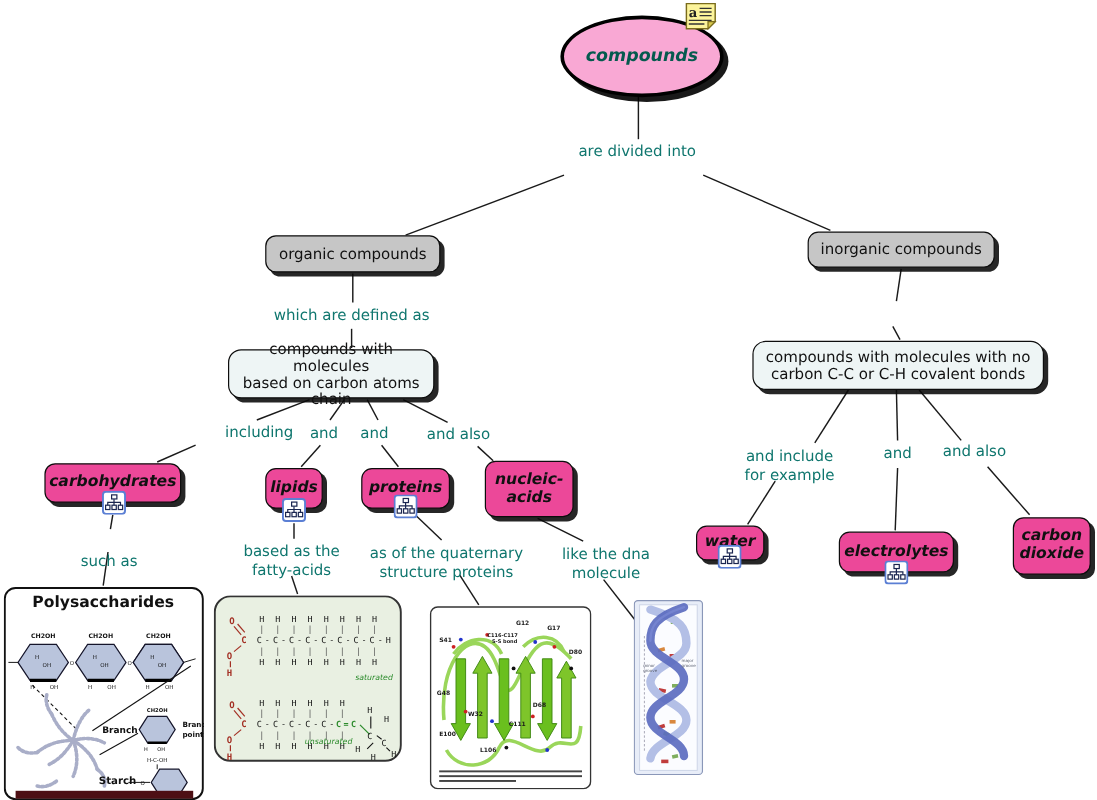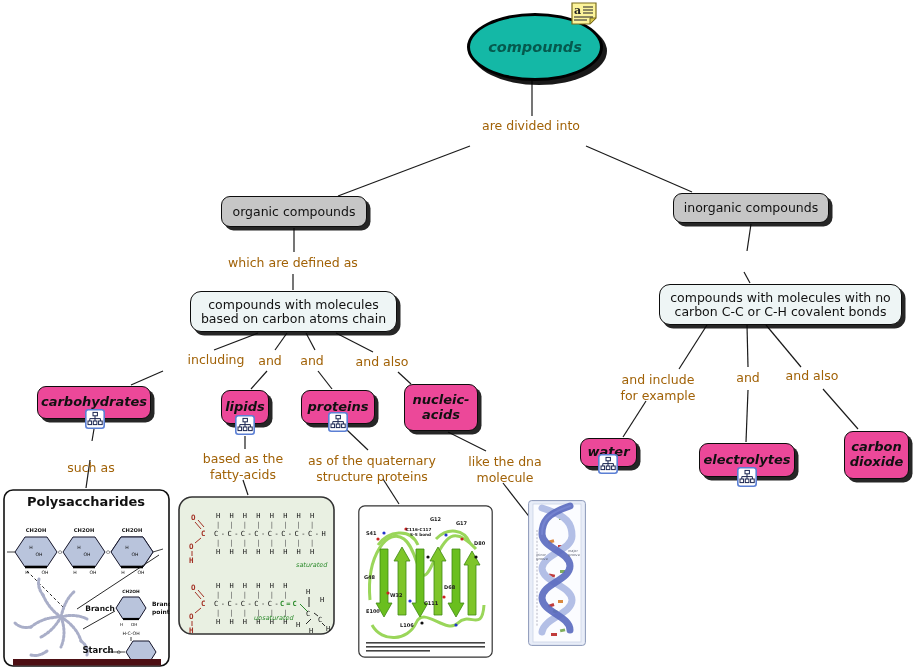--- a/index.html
+++ b/index.html
@@ -1,30 +1,30 @@
 <!DOCTYPE html>
 <html><head>
 <meta charset="utf-8">
 <style>
   html,body{margin:0;padding:0;background:#fff;}
   #stage{position:relative;width:914px;height:667px;background:#ffffff;overflow:hidden;
          font-family:"DejaVu Sans","Liberation Sans",sans-serif;color:#111;}
   #wires{position:absolute;left:0;top:0;z-index:0;}
-  .lbl{position:absolute;transform:translateX(-50%);z-index:2;font-size:12.5px;color:#a16207;
+  .lbl{position:absolute;transform:translateX(-50%);z-index:2;font-size:12.5px;color:#0f766e;
        white-space:pre-line;text-align:center;line-height:1.25;}
   .node{position:absolute;z-index:3;box-sizing:border-box;display:flex;align-items:center;justify-content:center;
         border:1.6px solid #0d0d0d;background:#ec4899;border-radius:9px;
         box-shadow:3.5px 3.5px 0 rgba(8,8,8,0.88);font-size:12.5px;text-align:center;
         white-space:pre-line;line-height:1.12;padding:2px 4px;}
   .node.gray{background:#c6c6c6;}
   .node.defbox{background:#eef5f5;border-radius:11px;}
   .node.concept{font-weight:bold;font-style:italic;font-size:13px;}
   .ellipse{position:absolute;z-index:3;display:flex;align-items:center;justify-content:center;
         left:467px;top:13px;width:130px;height:62px;border-radius:50%;
-        border:3px solid #000;background:#14b8a6;box-shadow:4px 4px 0 rgba(0,0,0,0.9);
+        border:3px solid #000;background:#f9a8d4;box-shadow:4px 4px 0 rgba(0,0,0,0.9);
         font-weight:bold;font-style:italic;font-size:14.5px;color:#055a4e;}
   .mapicon{position:absolute;z-index:4;width:20px;height:20px;}
   .imgbox{position:absolute;z-index:3;}
 </style>
 </head>
 <body>
 
 <div id="stage">
 
   <svg id="wires" width="914" height="667">
@@ -91,23 +91,23 @@
   <div class="lbl" style="left:505px;top:454px;">like the dna
 molecule</div>
   <div class="lbl" style="left:658px;top:372px;">and include
 for example</div>
   <div class="lbl" style="left:748px;top:370px;">and</div>
   <div class="lbl" style="left:812px;top:368px;">and also</div>
 
   <div class="node gray" style="left:221px;top:196px;width:146px;height:31px;text-align:right;">organic compounds</div>
   <div class="node gray" style="left:673px;top:193px;width:156px;height:30px;">inorganic compounds</div>
 
-  <div class="node defbox" style="left:190px;top:291px;width:207px;height:41px;">compounds with molecules
+  <div class="node defbox" style="left:190px;top:291px;width:172px;height:41px;">compounds with molecules
 based on carbon atoms chain</div>
-  <div class="node defbox" style="left:659px;top:284px;width:243px;height:41px;">compounds with molecules with no
+  <div class="node defbox" style="left:627px;top:284px;width:243px;height:41px;">compounds with molecules with no
 carbon C-C or C-H covalent bonds</div>
 
   <div class="node concept" style="left:37px;top:386px;width:114px;height:33px;">carbohydrates</div>
   <div class="node concept" style="left:221px;top:390px;width:48px;height:34px;">lipids</div>
   <div class="node concept" style="left:301px;top:390px;width:74px;height:34px;">proteins</div>
   <div class="node concept" style="left:404px;top:384px;width:74px;height:47px;">nucleic-
 acids</div>
   <div class="node concept" style="left:580px;top:438px;width:57px;height:29px;">water</div>
   <div class="node concept" style="left:699px;top:443px;width:96px;height:34px;">electrolytes</div>
   <div class="node concept" style="left:844px;top:431px;width:65px;height:48px;">carbon

